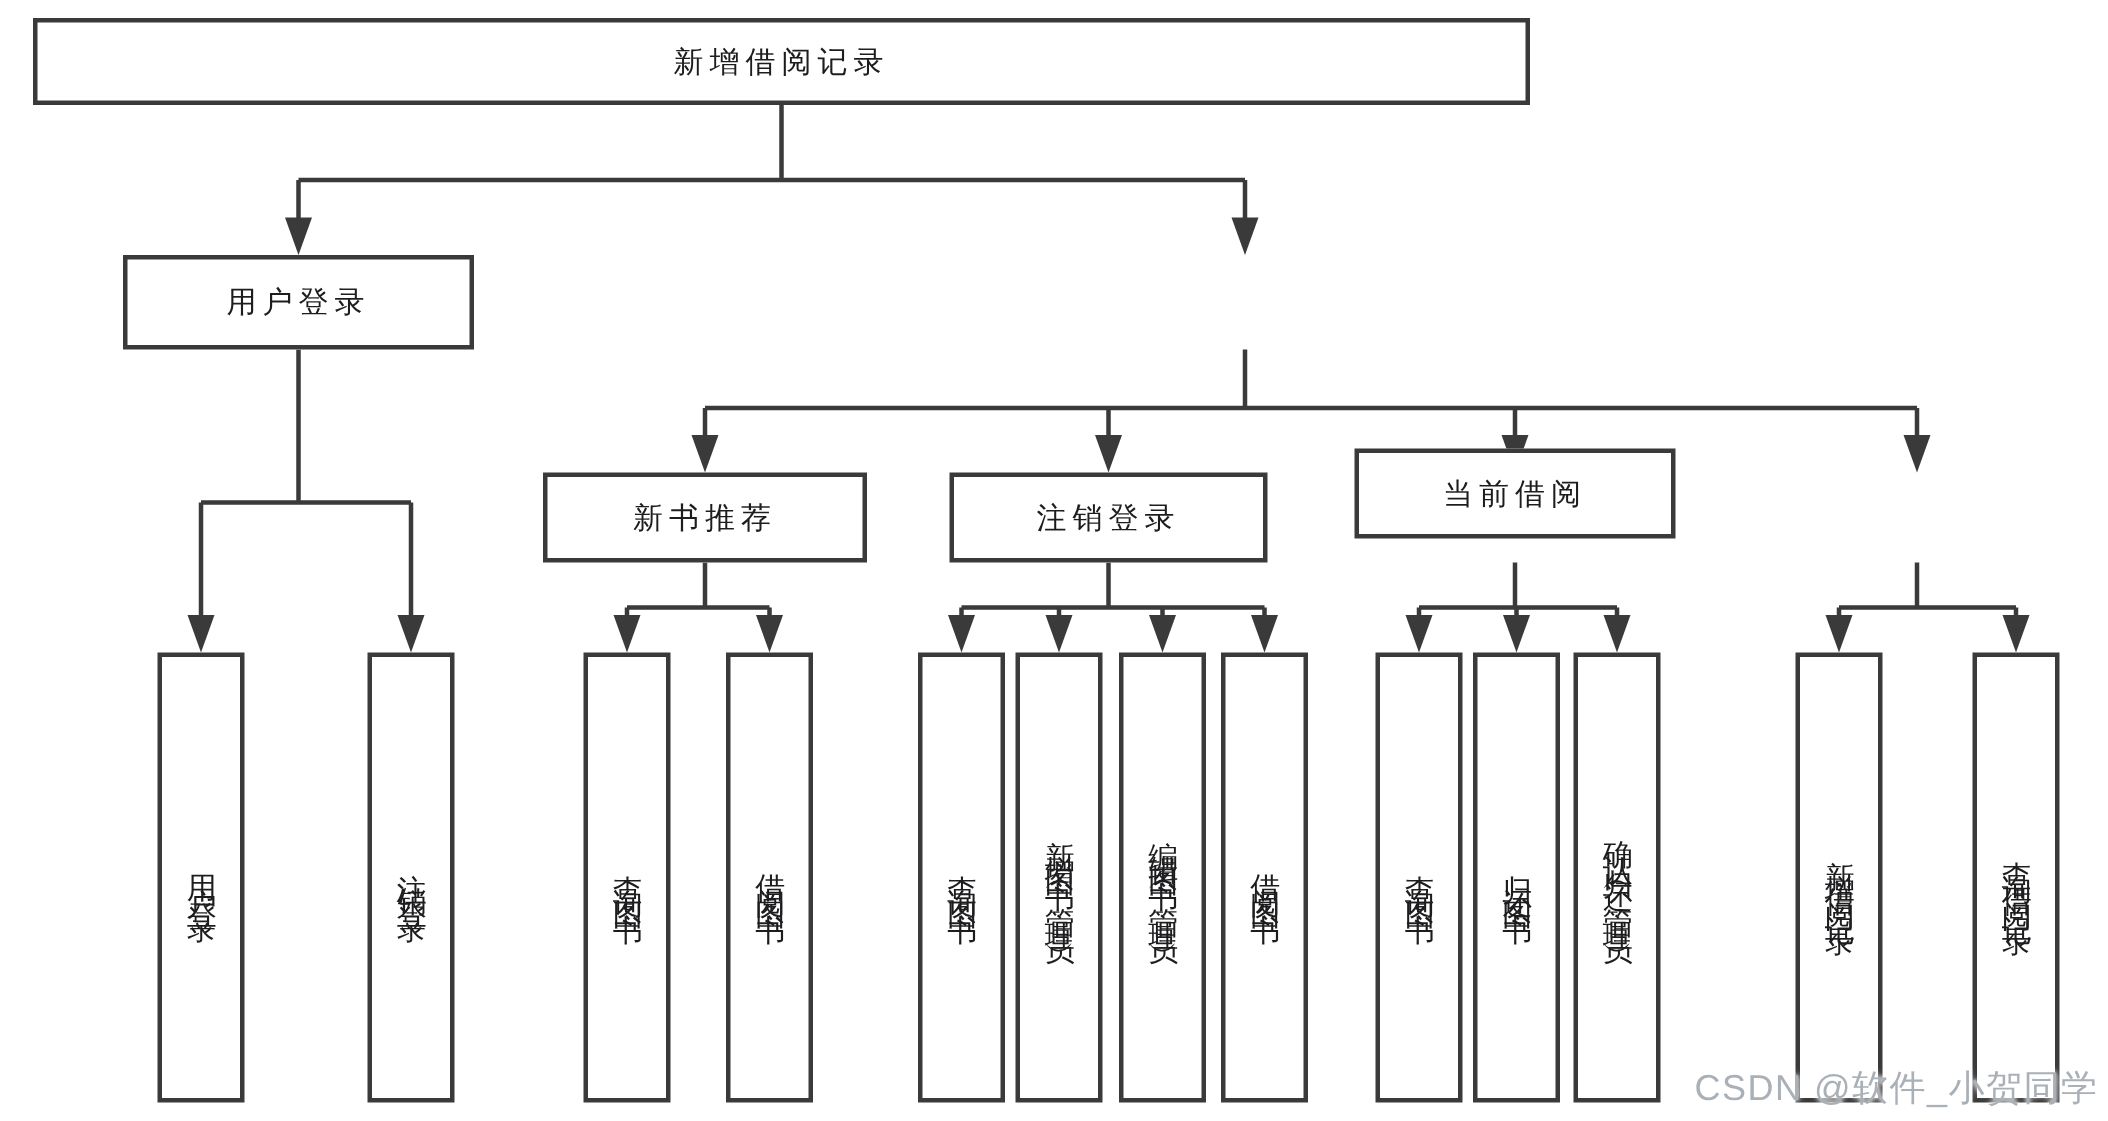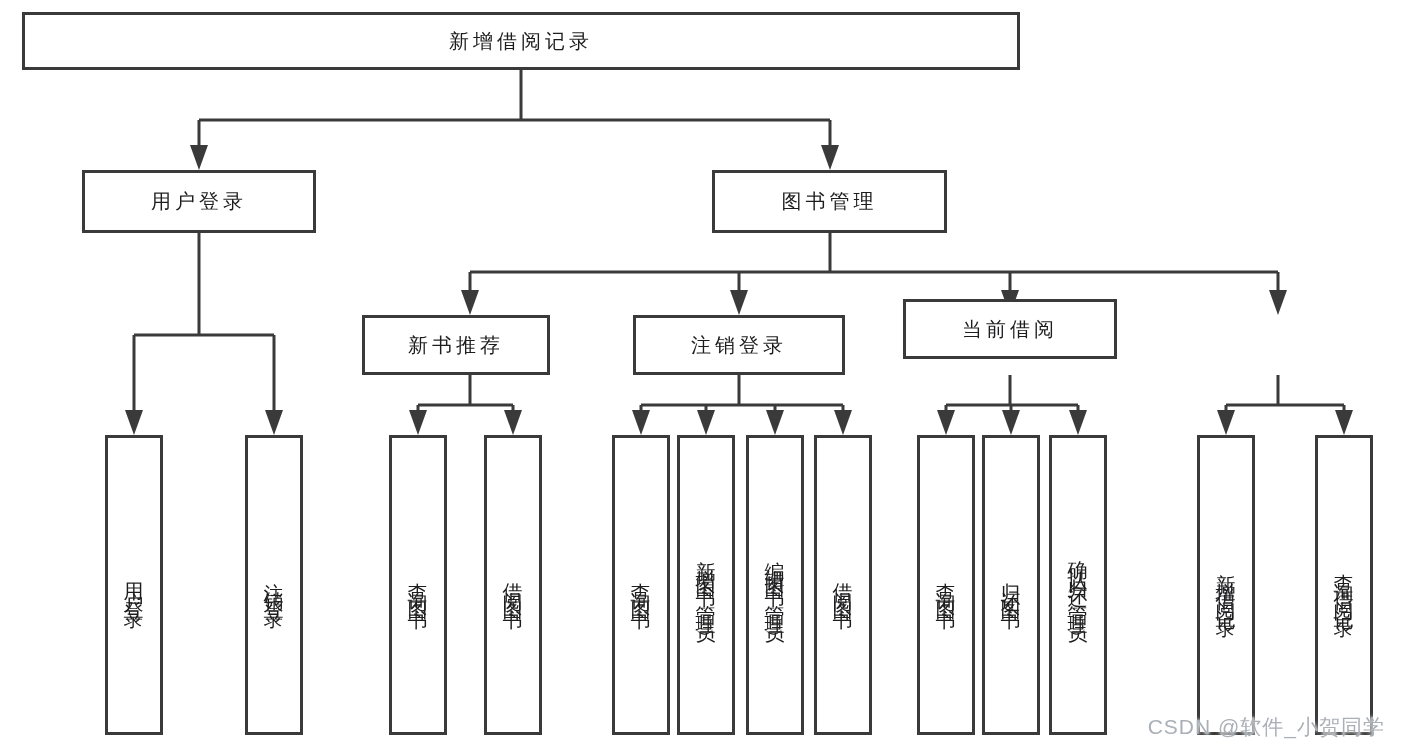--- a/index.html
+++ b/index.html
@@ -46,23 +46,23 @@
     white-space: nowrap;
   }
   .v-node {
     writing-mode: vertical-rl;
     font-size: 20px;
     letter-spacing: 9px;
     line-height: 1;
   }
   .watermark {
     position: absolute;
-    right: 20px;
+    right: 6px;
     bottom: 6px;
-    font-size: 21px;
+    font-size: 24px;
     letter-spacing: 1px;
     color: #aab0b7;
     text-shadow: 0 0 3px #ffffff, 0 0 5px #ffffff;
     white-space: nowrap;
     z-index: 5;
   }
 </style>
 </head>
 <body>
 
@@ -114,23 +114,22 @@
     <g>
       <path d="M1278 375 V405 M1226 405 H1344 M1226 405 V412 M1344 405 V412"></path>
       <polygon points="1217,410 1235,410 1226,435"></polygon>
       <polygon points="1335,410 1353,410 1344,435"></polygon>
     </g>
   </svg>
 
   <div class="node h-node" style="left:22px; top:12px; width:998px; height:58px;">新增借阅记录</div>
 
   <div class="node h-node" style="left:82px; top:170px; width:234px; height:63px;">用户登录</div>
-  <div class="node h-node" style="left:712px; top:170px; width:235px; height:63px;">图书管理</div>
 
-  <div class="node h-node" style="left:362px; top:315px; width:188px; height:60px;">新书推荐</div>
+  <div class="node h-node" style="left:362px; top:315px; width:216px; height:60px;">新书推荐</div>
   <div class="node h-node" style="left:633px; top:315px; width:212px; height:60px;">注销登录</div>
   <div class="node h-node" style="left:903px; top:299px; width:214px; height:60px;">当前借阅</div>
 
   <div class="node v-node" style="left:105px; top:435px; width:58px; height:300px;">用户登录</div>
   <div class="node v-node" style="left:245px; top:435px; width:58px; height:300px;">注销登录</div>
 
   <div class="node v-node" style="left:389px; top:435px; width:58px; height:300px;">查询图书</div>
   <div class="node v-node" style="left:484px; top:435px; width:58px; height:300px;">借阅图书</div>
 
   <div class="node v-node" style="left:612px; top:435px; width:58px; height:300px;">查询图书</div>

